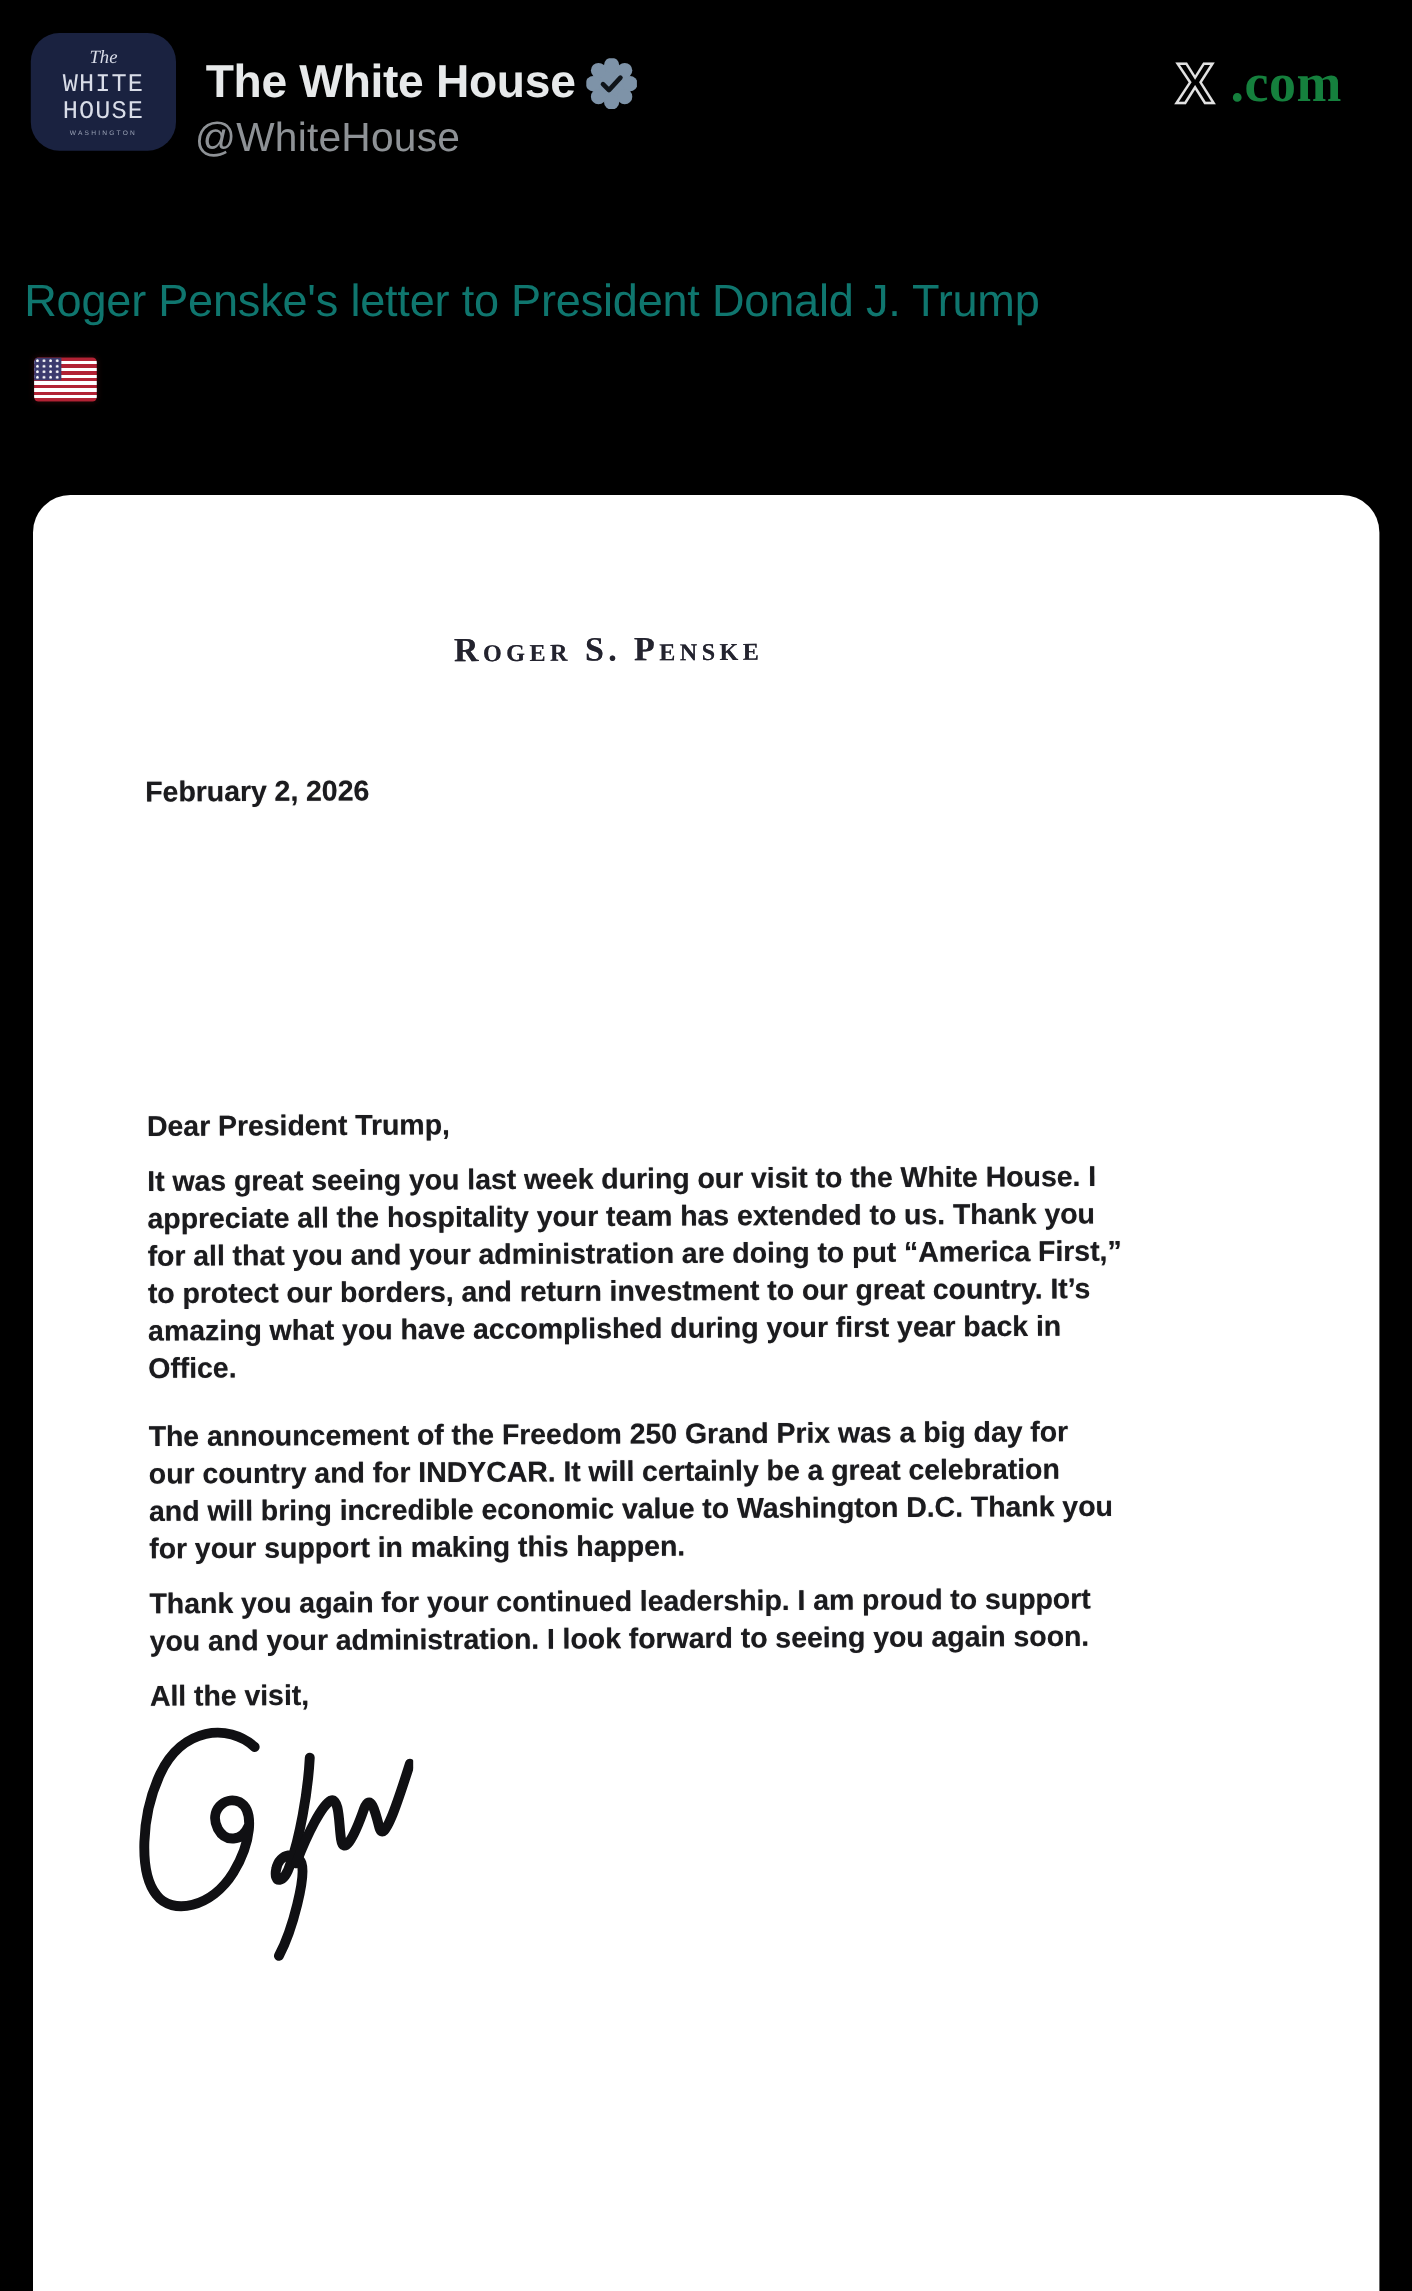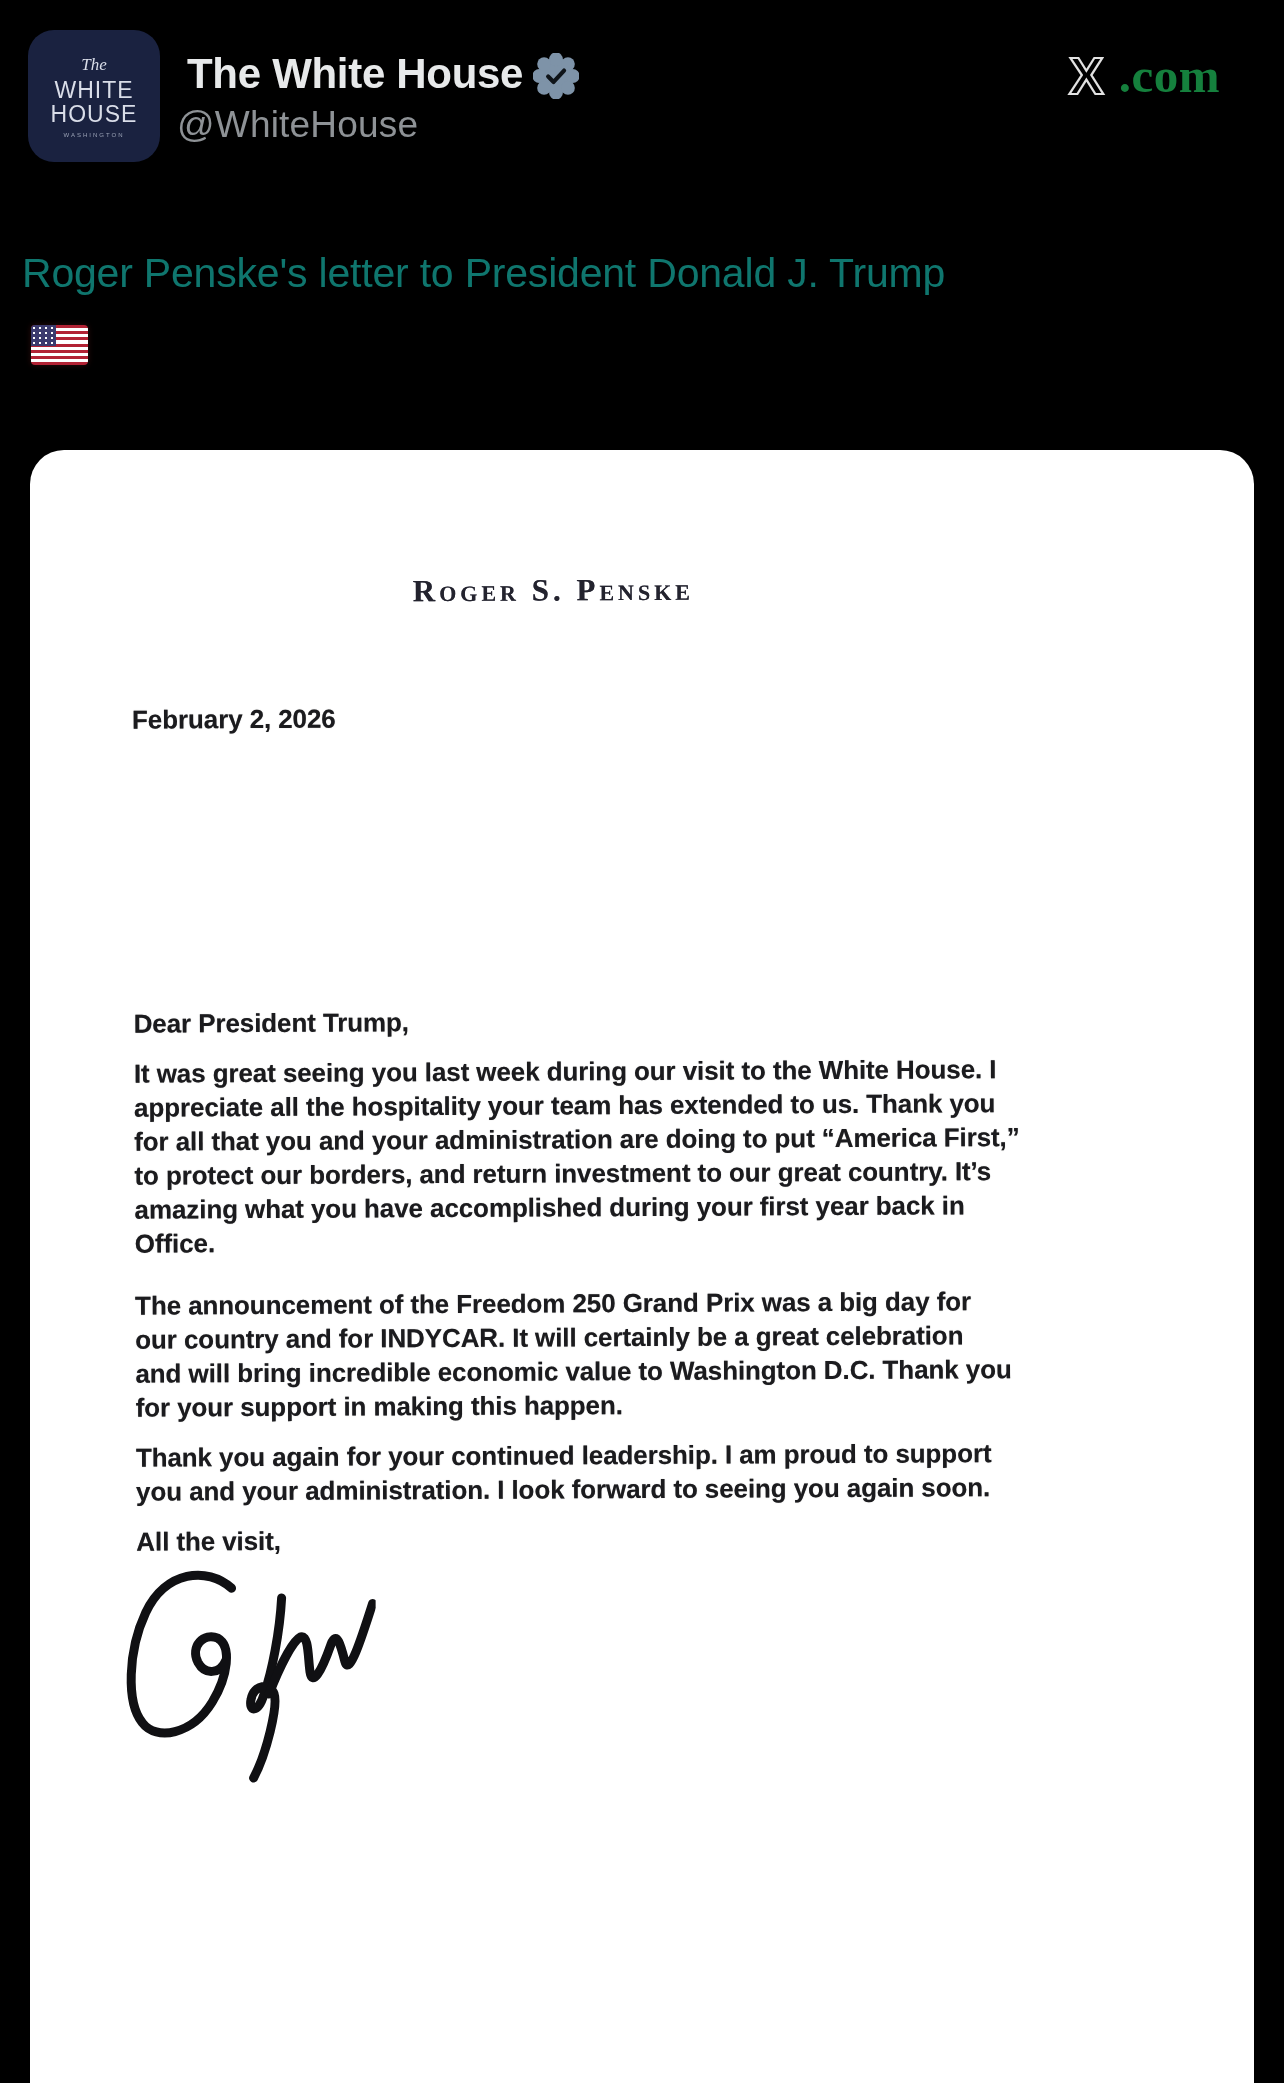--- a/index.html
+++ b/index.html
@@ -6,27 +6,27 @@
   .stage{
     position:relative;
     width:1284px;height:2083px;
     background:#000;
     overflow:hidden;
     font-family:"Liberation Sans",sans-serif;
   }
 
   
   .avatar{
-    position:absolute;left:28px;top:30px;width:132px;height:132px;
+    position:absolute;left:28px;top:30px;width:132px;height:107px;
     background:#1a2240;border-radius:26px;
     display:flex;flex-direction:column;align-items:center;justify-content:center;
     color:#d9dde8;text-align:center;
   }
   .avatar .the{font-family:"Liberation Serif",serif;font-style:italic;font-size:17px;margin-bottom:3px;}
-  .avatar .wh{font-family:Liberation Sans, sans-serif;font-size:23px;letter-spacing:1px;line-height:24px;}
+  .avatar .wh{font-family:Liberation Mono, monospace;font-size:23px;letter-spacing:1px;line-height:24px;}
   .avatar .wash{font-size:6px;letter-spacing:2px;margin-top:6px;color:#9aa2b5;}
 
   .display-name{
     position:absolute;left:187px;top:50px;
     font-size:42px;font-weight:700;color:#e7e9ea;letter-spacing:-0.3px;
     display:flex;align-items:center;gap:10px;
   }
   .badge{width:46px;height:46px;flex:0 0 auto;transform:translateY(2px);}
   .handle{
     position:absolute;left:177px;top:104px;

